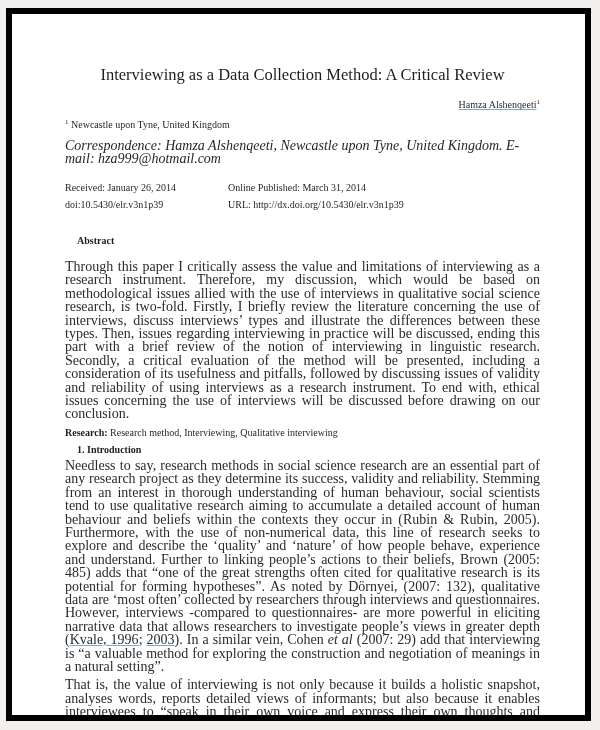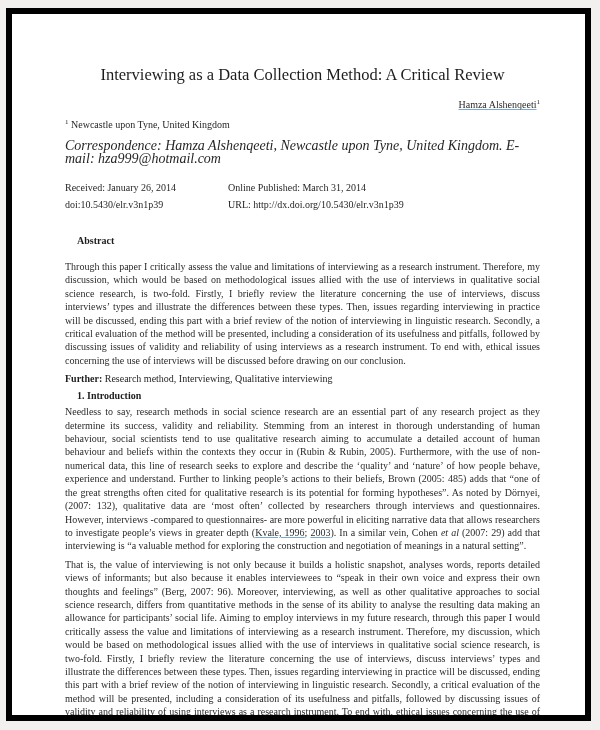--- a/index.html
+++ b/index.html
@@ -68,21 +68,21 @@
     font-size:10px;
     font-weight:bold;
     margin:12px;
     line-height:14px;
     color:#1d1d1d;
     font-family:Liberation Serif, serif;
   }
   .abstract-heading{margin-top:21px;}
   .body-para{
     margin:2px 0 5px 0;
-    font-size:10px;
+    font-size:14px;
     line-height:13.4px;
     text-align:justify;
     color:#2a2a2a;
   }
   .keywords-line{
     font-size:10px;
     line-height:14px;
     margin:1px 0 3px 0;
   }
   .intro-heading{margin-top:3px;margin-bottom:2px;}
@@ -110,21 +110,21 @@
     <div class="meta-row">
       <span class="meta-col1">doi:10.5430/elr.v3n1p39</span>
       <span class="meta-col3">URL: http://dx.doi.org/10.5430/elr.v3n1p39</span>
     </div>
   </div>
 
   <h2 class="section-heading abstract-heading">Abstract</h2>
 
   <p class="body-para">Through this paper I critically assess the value and limitations of interviewing as a research instrument. Therefore, my discussion, which would be based on methodological issues allied with the use of interviews in qualitative social science research, is two-fold. Firstly, I briefly review the literature concerning the use of interviews, discuss interviews’ types and illustrate the differences between these types. Then, issues regarding interviewing in practice will be discussed, ending this part with a brief review of the notion of interviewing in linguistic research. Secondly, a critical evaluation of the method will be presented, including a consideration of its usefulness and pitfalls, followed by discussing issues of validity and reliability of using interviews as a research instrument. To end with, ethical issues concerning the use of interviews will be discussed before drawing on our conclusion.</p>
 
-  <div class="keywords-line"><span class="kw-label">Further:</span><span> Research method, Interviewing, Qualitative interviewing</span></div>
+  <div class="keywords-line"><span class="kw-label">Research:</span><span> Research method, Interviewing, Qualitative interviewing</span></div>
 
   <h2 class="section-heading intro-heading">1. Introduction</h2>
 
   <p class="body-para"><span>Needless to say, research methods in social science research are an essential part of any research project as they determine its success, validity and reliability. Stemming from an interest in thorough understanding of human behaviour, social scientists tend to use qualitative research aiming to accumulate a detailed account of human behaviour and beliefs within the contexts they occur in (Rubin &amp; Rubin, 2005). Furthermore, with the use of non-numerical data, this line of research seeks to explore and describe the ‘quality’ and ‘nature’ of how people behave, experience and understand. Further to linking people’s actions to their beliefs, Brown (2005: 485) adds that “one of the great strengths often cited for qualitative research is its potential for forming hypotheses”. As noted by Dörnyei, (2007: 132), qualitative data are ‘most often’ collected by researchers through interviews and questionnaires. However, interviews -compared to questionnaires- are more powerful in eliciting narrative data that allows researchers to investigate people’s views in greater depth (</span><span class="link">Kvale, 1996</span><span>; </span><span class="link">2003</span><span>). In a similar vein, Cohen </span><span class="ital">et al</span><span> (2007: 29) add that interviewing is “a valuable method for exploring the construction and negotiation of meanings in a natural setting”.</span></p>
 
   <p class="body-para">That is, the value of interviewing is not only because it builds a holistic snapshot, analyses words, reports detailed views of informants; but also because it enables interviewees to “speak in their own voice and express their own thoughts and feelings” (Berg, 2007: 96). Moreover, interviewing, as well as other qualitative approaches to social science research, differs from quantitative methods in the sense of its ability to analyse the resulting data making an allowance for participants’ social life. Aiming to employ interviews in my future research, through this paper I would critically assess the value and limitations of interviewing as a research instrument. Therefore, my discussion, which would be based on methodological issues allied with the use of interviews in qualitative social science research, is two-fold. Firstly, I briefly review the literature concerning the use of interviews, discuss interviews’ types and illustrate the differences between these types. Then, issues regarding interviewing in practice will be discussed, ending this part with a brief review of the notion of interviewing in linguistic research. Secondly, a critical evaluation of the method will be presented, including a consideration of its usefulness and pitfalls, followed by discussing issues of validity and reliability of using interviews as a research instrument. To end with, ethical issues concerning the use of interviews will be discussed before drawing on our conclusion. Interestingly, by and large, this essay is expected to enrich my future research in terms of the appropriate use and analysis of interviews.</p>
 
 </div>
 
 </body></html>

